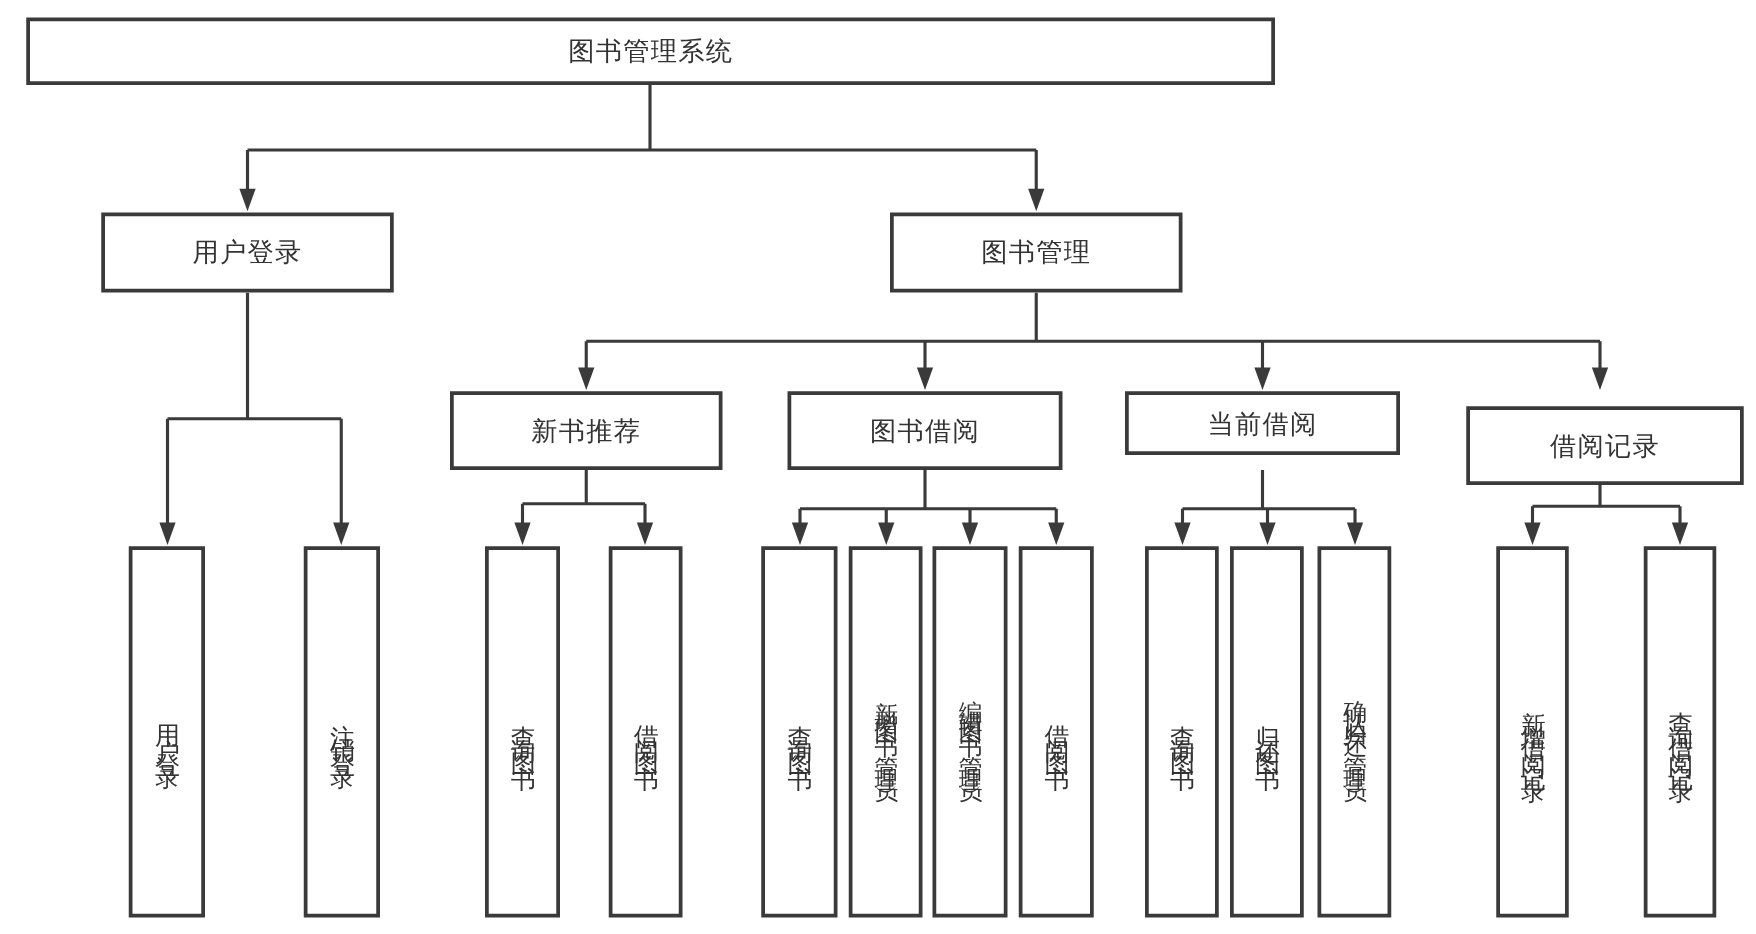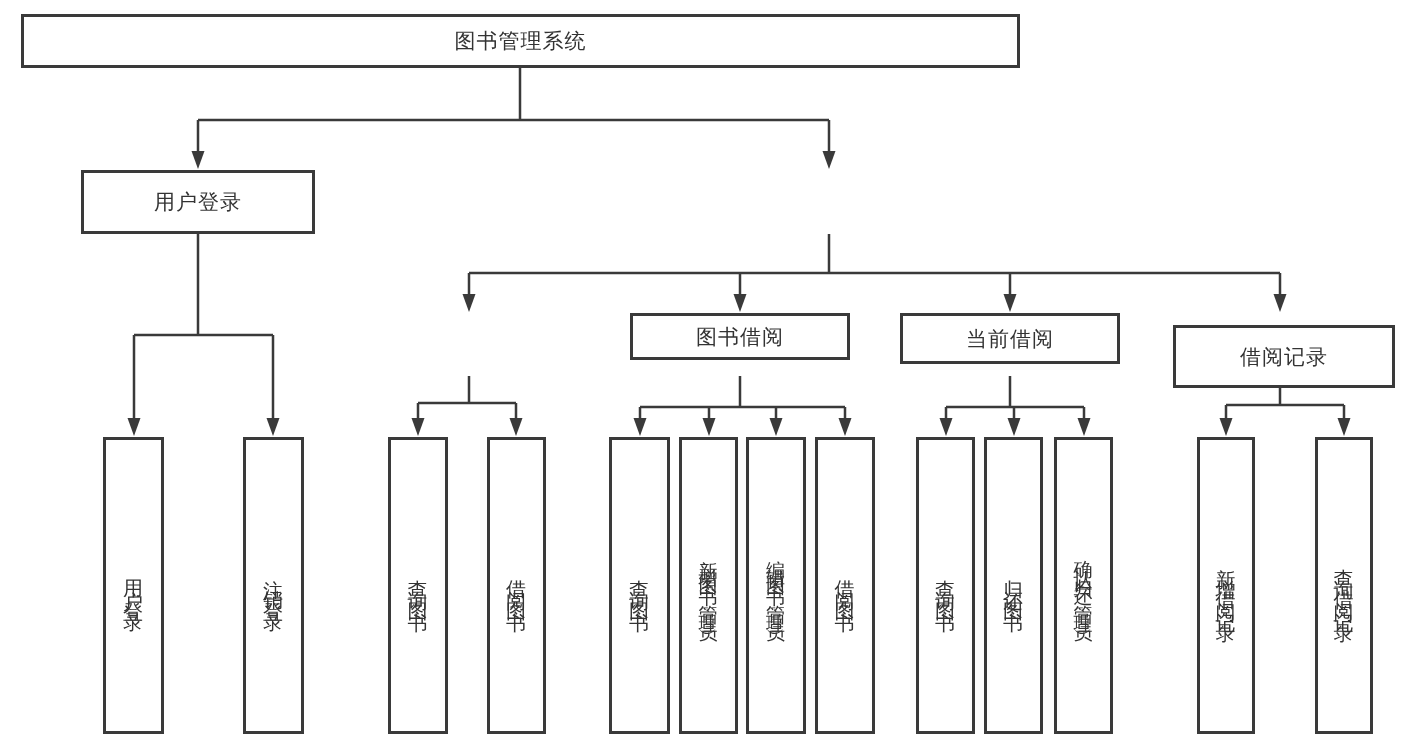--- a/index.html
+++ b/index.html
@@ -97,22 +97,28 @@
     </g>
   </svg>
 
   <div class="box" style="left:21px;top:14px;width:999px;height:54px">
     <span class="hlabel">图书管理系统</span>
   </div>
 
   <div class="box" style="left:81px;top:170px;width:234px;height:64px">
     <span class="hlabel">用户登录</span>
   </div>
+  <div class="box" style="left:712px;top:170px;width:234px;height:64px">
+    <span class="hlabel">图书管理</span>
+  </div>
 
-  <div class="box" style="left:630px;top:313px;width:220px;height:47px">
+  <div class="box" style="left:360px;top:313px;width:218px;height:63px">
+    <span class="hlabel">新书推荐</span>
+  </div>
+  <div class="box" style="left:630px;top:313px;width:220px;height:63px">
     <span class="hlabel">图书借阅</span>
   </div>
   <div class="box" style="left:900px;top:313px;width:220px;height:51px">
     <span class="hlabel">当前借阅</span>
   </div>
   <div class="box" style="left:1173px;top:325px;width:222px;height:63px">
     <span class="hlabel">借阅记录</span>
   </div>
 
   <div class="box leaf" style="left:103px;top:437px;width:61px;height:297px">

